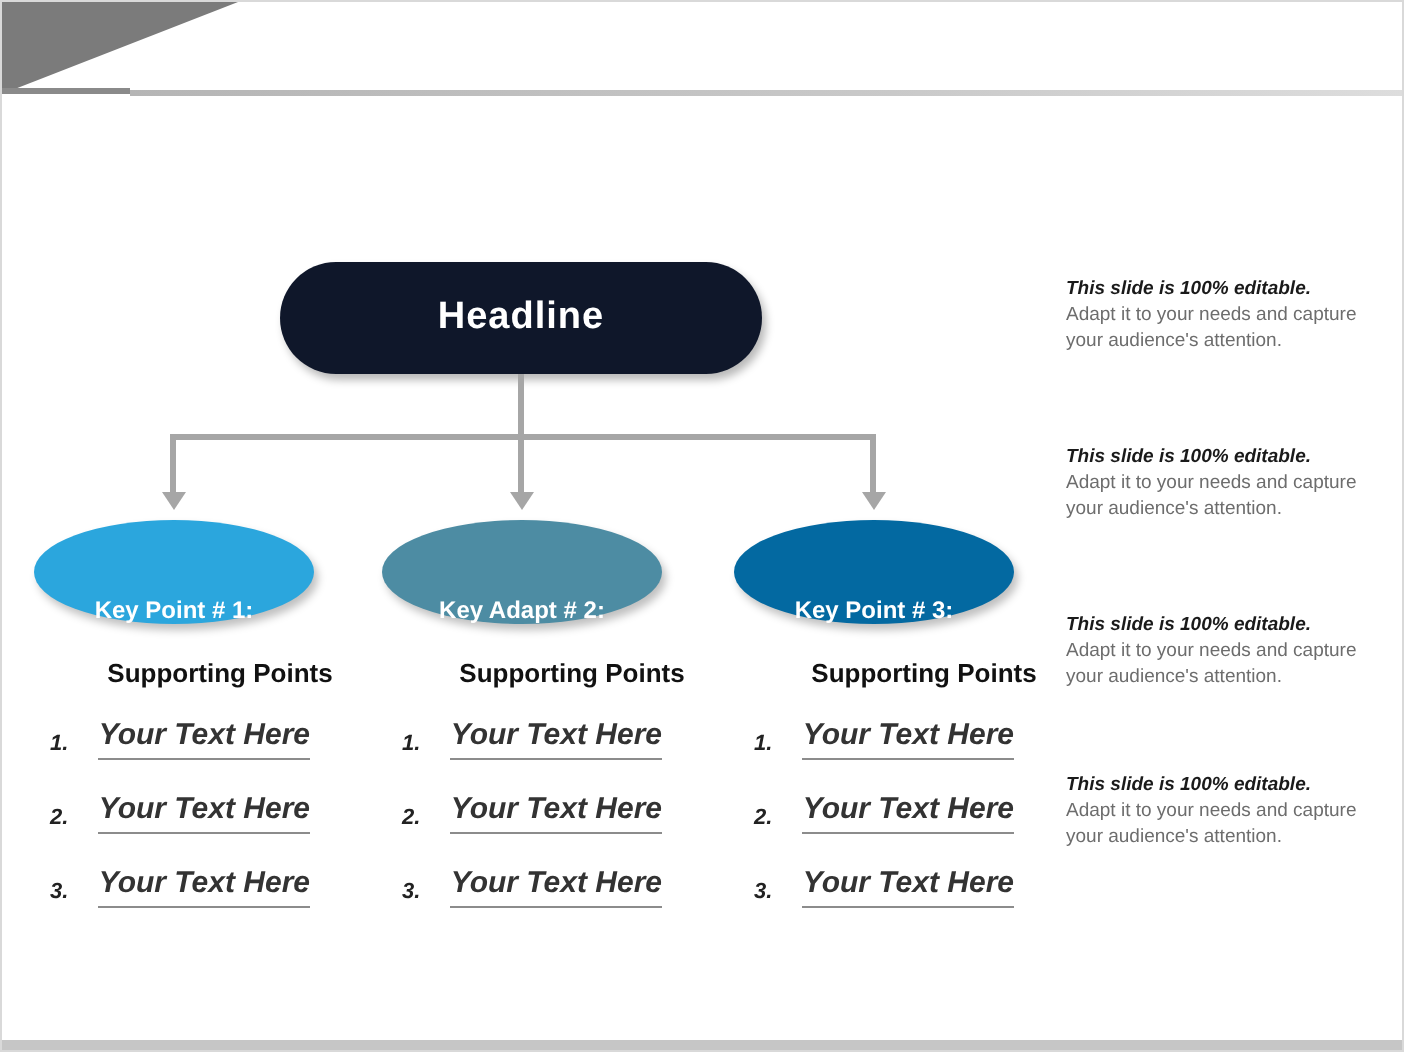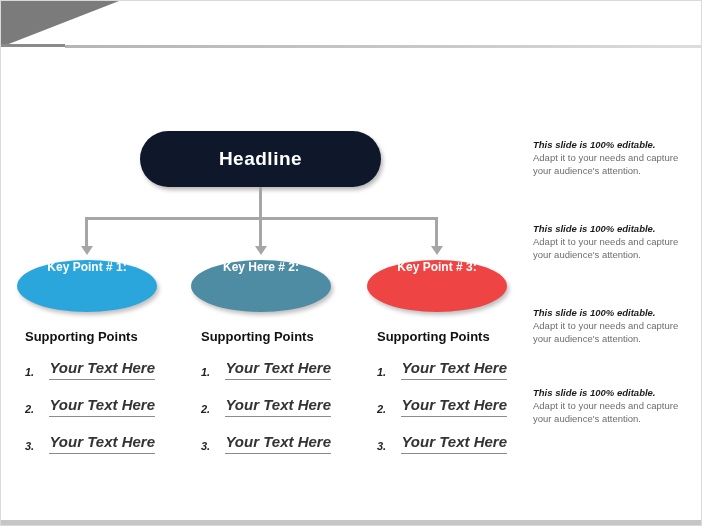--- a/index.html
+++ b/index.html
@@ -126,50 +126,51 @@
   #arrow-2 { left: 253.5px; top: 245px; }
   #arrow-3 { left: 429.5px; top: 245px; }
 
   
   .keypoint {
     position: absolute;
     width: 140px;
     height: 52px;
     border-radius: 50%;
     display: flex;
-    align-items: flex-start;
+    align-items: flex-end;
     justify-content: center;
     box-shadow: 2px 3px 4px rgba(0,0,0,0.25);
   }
   .keypoint-label {
     color: #ffffff;
     font-size: 12px;
     font-weight: bold;
     white-space: nowrap;
   }
   #keypoint-1 { left: 16px;  top: 259px; background: #2ba6dd; }
   #keypoint-2 { left: 190px; top: 259px; background: #4d8ca3; }
-  #keypoint-3 { left: 366px; top: 259px; background: #ef4444; }
+  #keypoint-3 { left: 366px; top: 259px; background: #0369a1; }
 
   
   .support-col {
     position: absolute;
     width: 170px;
     top: 328px;
   }
   #support-col-1 { left: 24px; }
   #support-col-2 { left: 200px; }
   #support-col-3 { left: 376px; }
 
   .support-title {
     font-size: 13px;
     font-weight: bold;
     color: #111111;
     margin: 0 0 16px 0;
     white-space: nowrap;
+    text-align: center;
   }
   .support-row {
     display: flex;
     align-items: flex-end;
     margin-bottom: 17px;
     height: 20px;
   }
   .support-num {
     width: 24px;
     font-size: 11px;
@@ -237,21 +238,21 @@
   <div class="conn-drop" id="drop-2"></div>
   <div class="conn-drop" id="drop-3"></div>
   <div class="arrow-head" id="arrow-1"></div>
   <div class="arrow-head" id="arrow-2"></div>
   <div class="arrow-head" id="arrow-3"></div>
 
   <div class="keypoint" id="keypoint-1">
     <span class="keypoint-label">Key Point # 1:</span>
   </div>
   <div class="keypoint" id="keypoint-2">
-    <span class="keypoint-label">Key Here # 2:</span>
+    <span class="keypoint-label">Key Adapt # 2:</span>
   </div>
   <div class="keypoint" id="keypoint-3">
     <span class="keypoint-label">Key Point # 3:</span>
   </div>
 
   <div class="support-col" id="support-col-1">
     <div class="support-title">Supporting Points</div>
     <div class="support-row">
       <span class="support-num">1.</span>
       <span class="support-field">Your Text Here</span>

